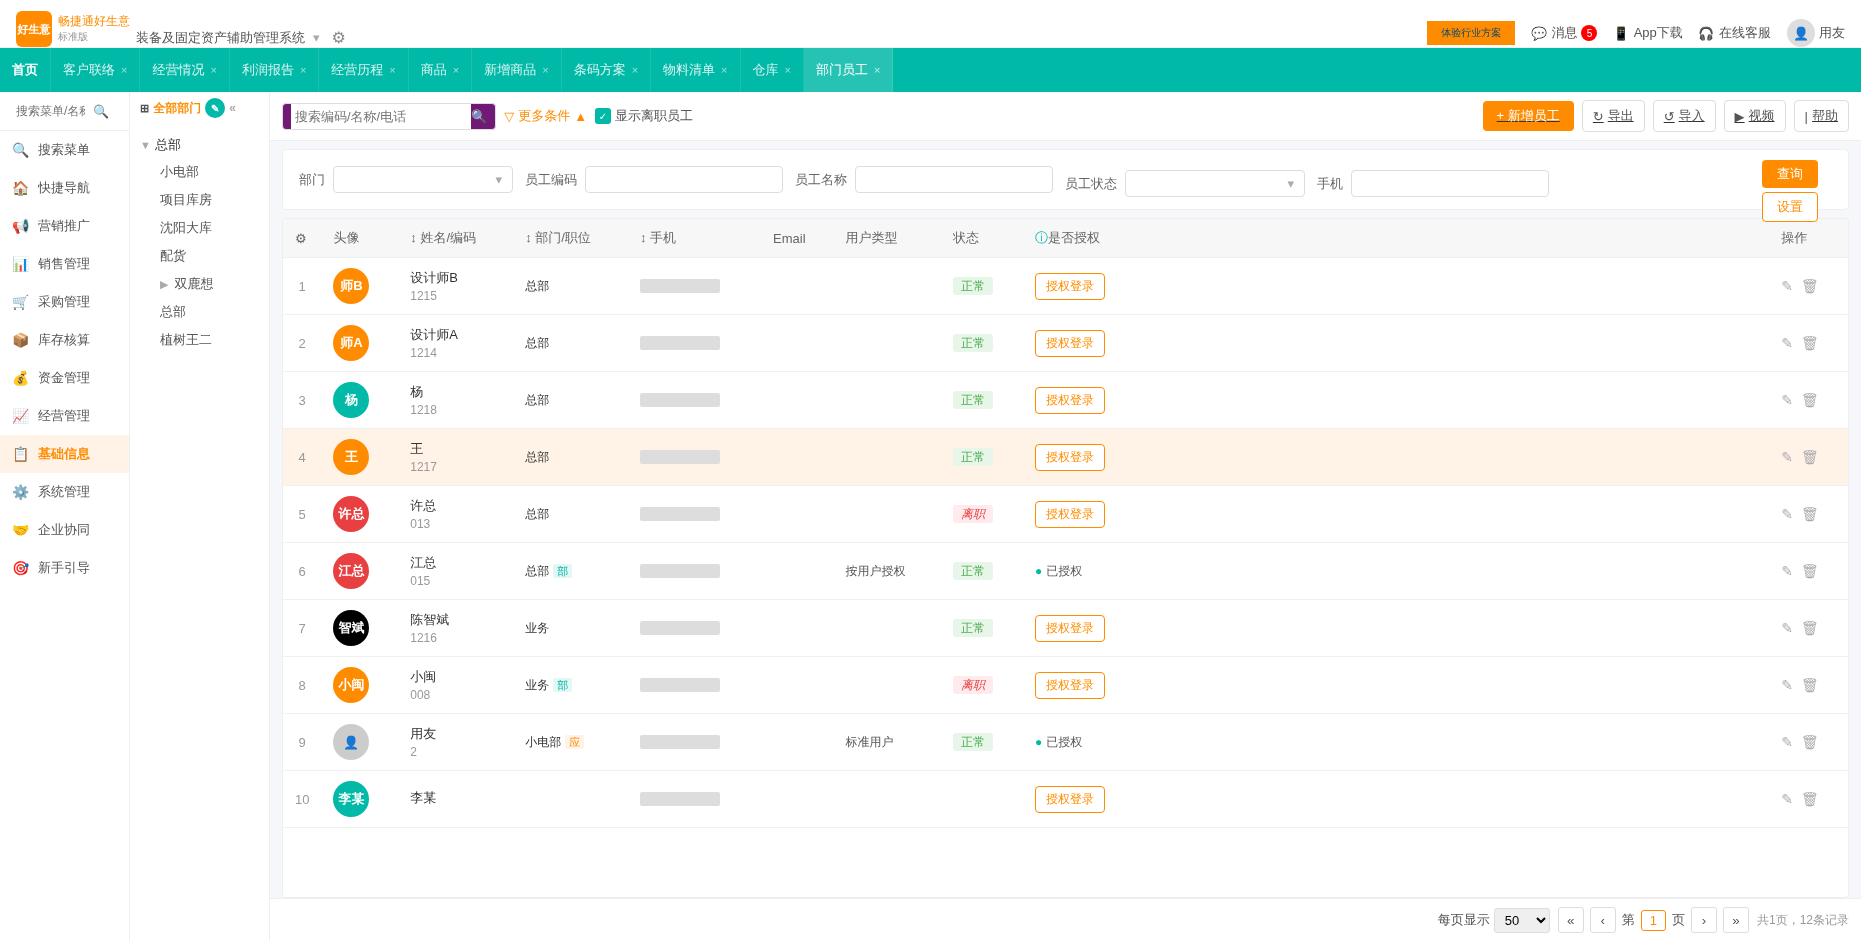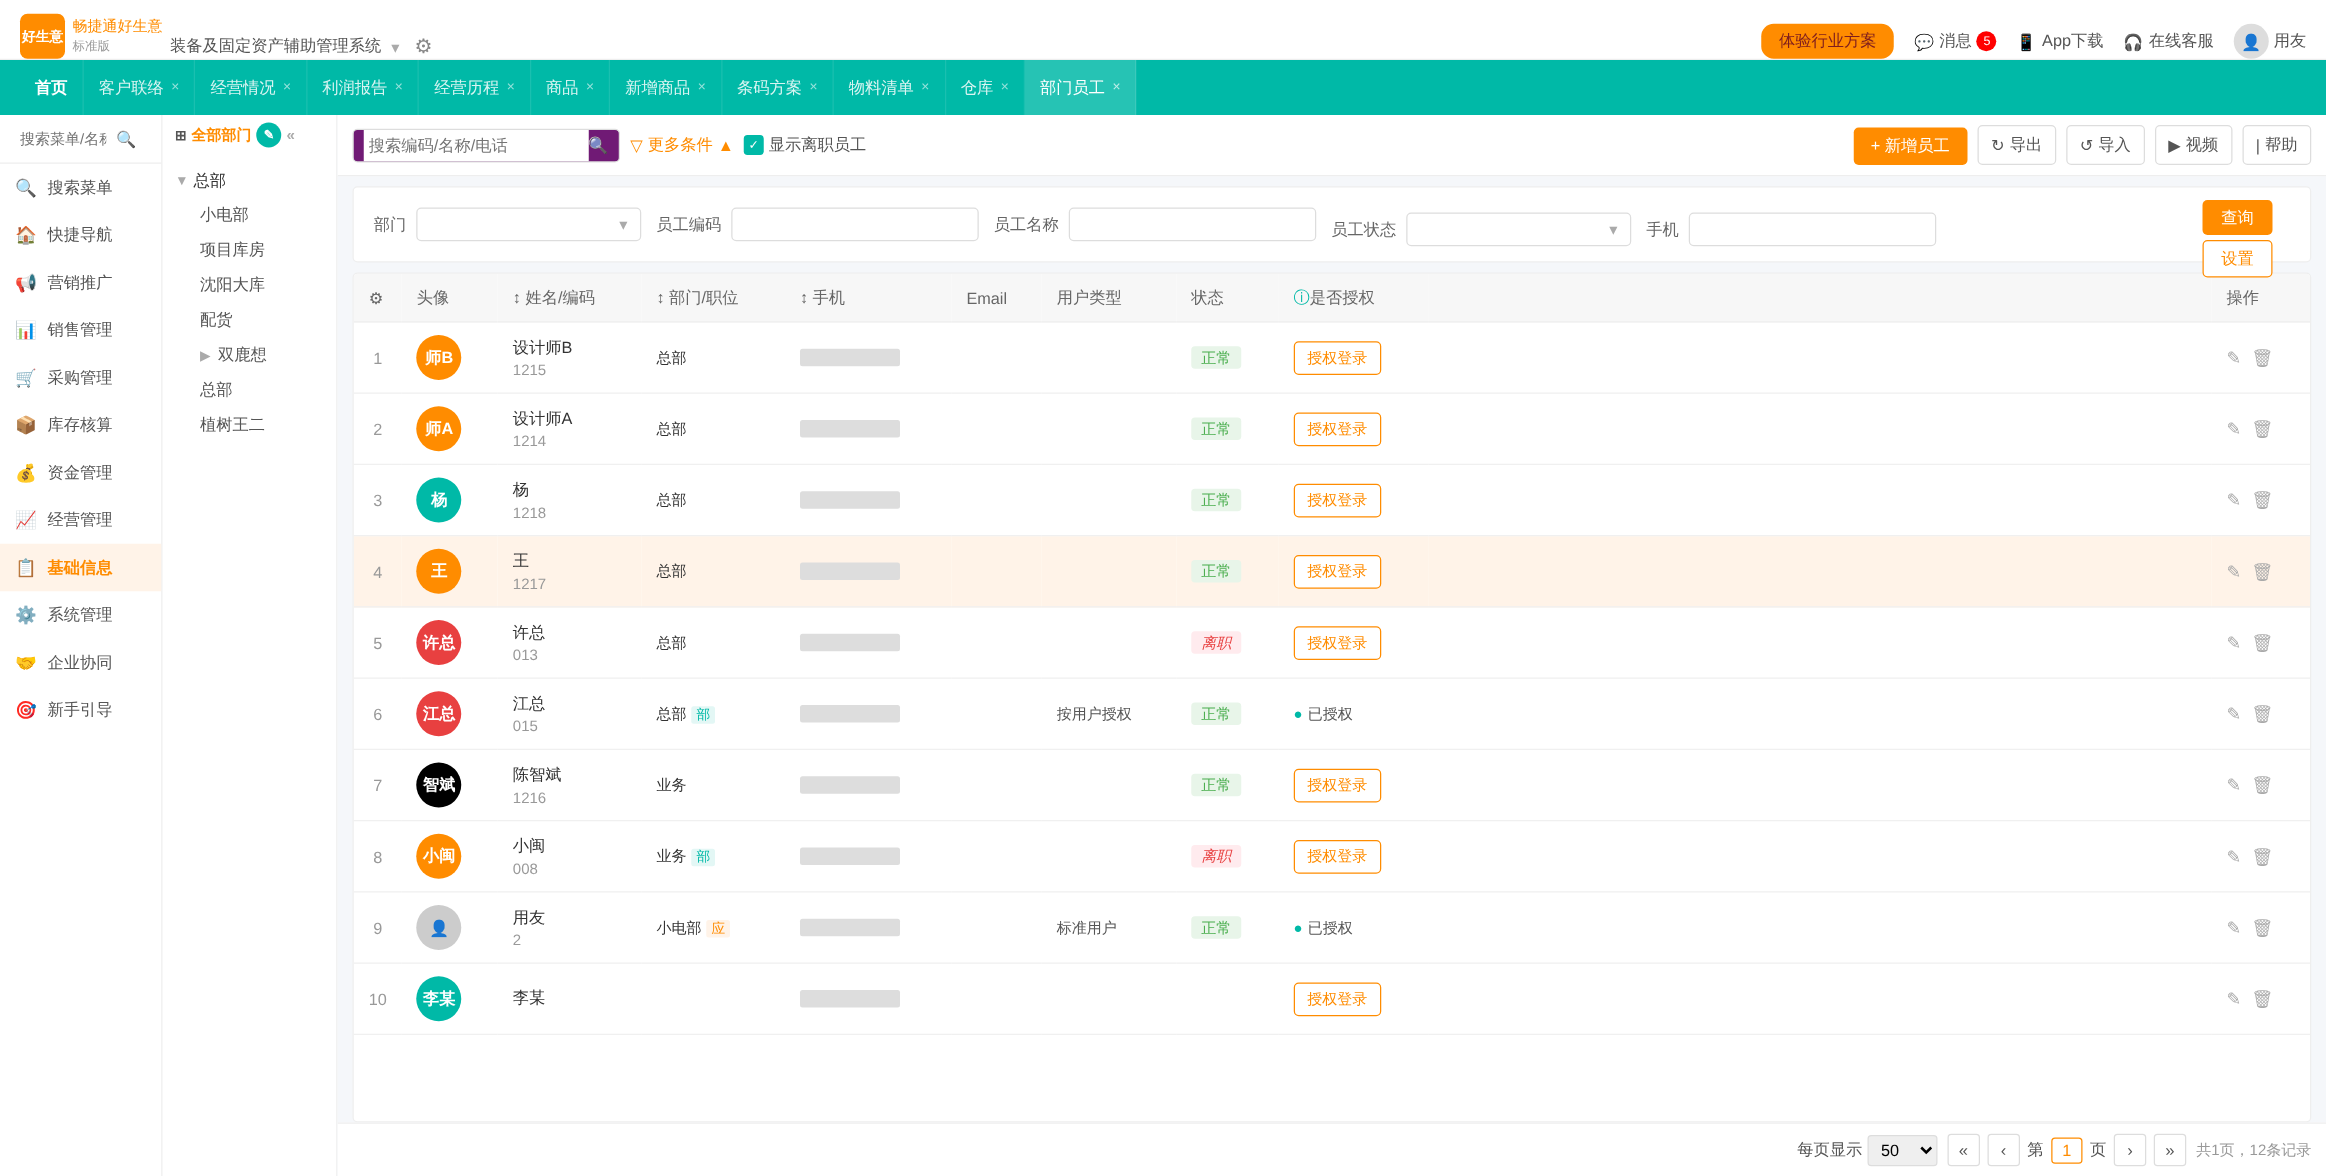--- a/index.html
+++ b/index.html
@@ -8,26 +8,26 @@
     
     .top-bar { display: flex; align-items: flex-end; background: #fff; height: 48px; padding: 0 16px; border-bottom: 1px solid #eee; }
     .logo-area { display: flex; align-items: center; width: 120px; }
     .logo-icon { width: 36px; height: 36px; background: #ff8c00; border-radius: 6px; display: flex; align-items: center; justify-content: center; color: #fff; font-size: 11px; font-weight: bold; margin-right: 6px; flex-shrink: 0; }
     .logo-text { font-size: 12px; color: #ff8c00; line-height: 1.3; }
     .logo-sub { font-size: 10px; color: #999; }
     .system-title { flex: 1; display: flex; align-items: center; font-size: 13px; color: #555; }
     .system-title span { margin-right: 4px; }
     .top-actions { display: flex; align-items: center; gap: 16px; }
     .top-btn { display: flex; align-items: center; gap: 4px; color: #555; font-size: 13px; cursor: pointer; }
-    .trial-btn { background: #ff8c00; color: #7f1d1d; padding: 5px 14px; border-radius: 10px; font-size: 13px; cursor: pointer; border: none; }
+    .trial-btn { background: #ff8c00; color: #0c4a6e; padding: 5px 14px; border-radius: 0; font-size: 10px; cursor: pointer; border: none; }
     .badge { background: #f00; color: #fff; border-radius: 50%; width: 16px; height: 16px; font-size: 10px; display: inline-flex; align-items: center; justify-content: center; }
     .gear-btn { color: #888; font-size: 16px; cursor: pointer; }
 
     
-    .nav-tabs { display: flex; align-items: center; background: #00b9a7; height: 44px; padding: 0 16px; overflow-x: auto; }
+    .nav-tabs { display: flex; align-items: center; background: #00b9a7; height: 44px; padding: 0 0; overflow-x: auto; }
     .nav-tab { display: flex; align-items: center; padding: 0 12px; height: 44px; color: rgba(255,255,255,0.85); font-size: 13px; cursor: pointer; white-space: nowrap; border-right: 1px solid rgba(255,255,255,0.1); }
     .nav-tab:first-child { color: #fff; font-weight: bold; }
     .nav-tab.active { background: rgba(255,255,255,0.15); color: #fff; }
     .nav-tab .close-x { margin-left: 6px; opacity: 0.7; font-size: 11px; }
 
     
     .main-layout { display: flex; height: calc(100vh - 92px); }
 
     
     .sidebar { width: 130px; background: #fff; border-right: 1px solid #eee; display: flex; flex-direction: column; flex-shrink: 0; }
@@ -48,21 +48,21 @@
     .content-area { flex: 1; display: flex; flex-direction: column; overflow: hidden; background: #f5f7fa; }
 
     
     .toolbar { display: flex; align-items: center; justify-content: space-between; padding: 8px 12px; background: #fff; border-bottom: 1px solid #eee; gap: 8px; }
     .toolbar-left { display: flex; align-items: center; gap: 8px; }
     .search-input-wrap { display: flex; align-items: center; border: 1px solid #ddd; border-radius: 4px; padding: 0 8px; background: #701a75; }
     .search-input-wrap input { border: none; outline: none; font-size: 13px; width: 180px; padding: 5px 4px; }
     .filter-btn { display: flex; align-items: center; gap: 4px; color: #ff8c00; font-size: 13px; cursor: pointer; }
     .show-resigned { display: flex; align-items: center; gap: 4px; font-size: 13px; color: #555; }
     .checkbox-icon { width: 16px; height: 16px; background: #00b9a7; border-radius: 3px; display: flex; align-items: center; justify-content: center; color: #fff; font-size: 10px; }
-    .toolbar-right { display: flex; align-items: flex-end; gap: 8px; }
+    .toolbar-right { display: flex; align-items: center; gap: 8px; text-decoration: underline; }
     .btn-add { background: #ff8c00; color: #fff; border: none; border-radius: 4px; padding: 6px 14px; font-size: 13px; cursor: pointer; display: flex; align-items: center; gap: 4px; }
     .btn-outline { background: #fff; color: #555; border: 1px solid #ddd; border-radius: 4px; padding: 6px 10px; font-size: 13px; cursor: pointer; display: flex; align-items: center; gap: 4px; }
 
     
     .filter-row { display: flex; align-items: center; background: #fff; border: 1px solid #eee; border-radius: 4px; margin: 8px 12px; padding: 12px 16px; flex-wrap: wrap; gap: 12px; position: relative; }
     .filter-item { display: flex; align-items: center; gap: 8px; }
     .filter-label { color: #666; font-size: 13px; white-space: nowrap; }
     .filter-select { display: flex; align-items: center; border: 1px solid #ddd; border-radius: 4px; padding: 5px 10px; background: #fff; min-width: 180px; cursor: pointer; gap: 4px; }
     .filter-select .arrow { margin-left: auto; color: #aaa; }
     .filter-input { border: 1px solid #ddd; border-radius: 4px; padding: 5px 10px; background: #fff; min-width: 180px; outline: none; font-size: 13px; }

